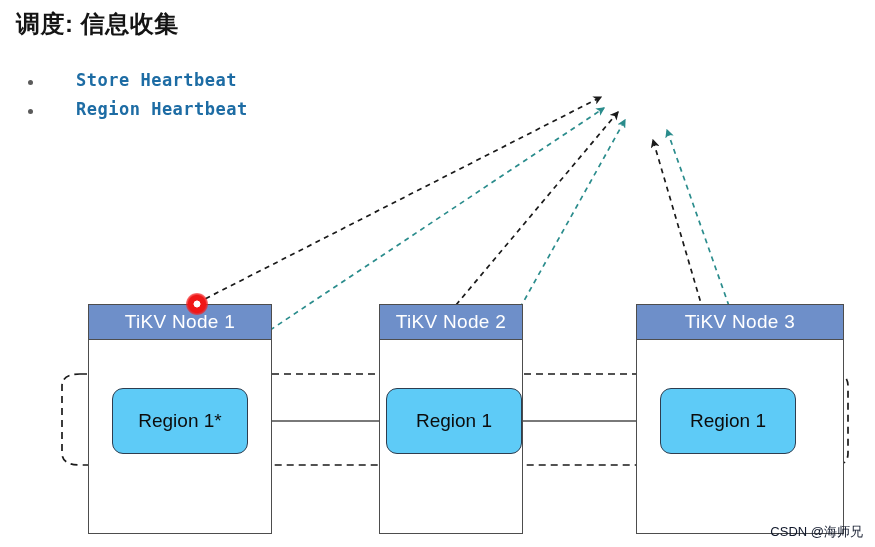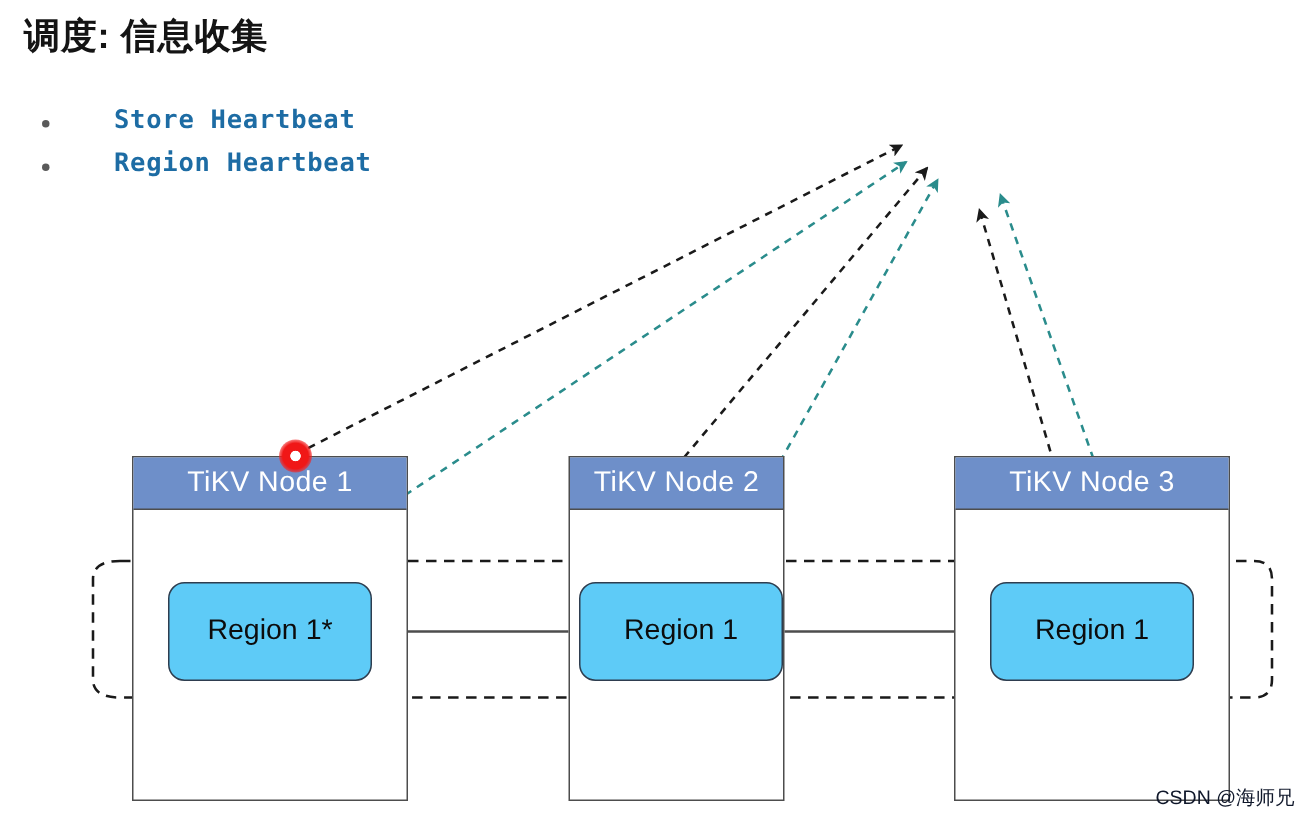--- a/index.html
+++ b/index.html
@@ -209,21 +209,21 @@
   <div class="node" style="left:88px; top:304px; width:184px; height:230px;">
     <div class="node-header">TiKV Node 1</div>
   </div>
   <div class="region" style="left:112px; top:388px; width:136px; height:66px;">Region 1*</div>
 
   <div class="node" style="left:343px; top:304px; width:144px; height:230px;margin-left:36px;">
     <div class="node-header">TiKV Node 2</div>
   </div>
   <div class="region" style="left:386px; top:388px; width:136px; height:66px;">Region 1</div>
 
-  <div class="node" style="left:636px; top:304px; width:184px; height:230px;">
+  <div class="node" style="left:636px; top:304px; width:208px; height:230px;">
     <div class="node-header">TiKV Node 3</div>
   </div>
   <div class="region" style="left:660px; top:388px; width:136px; height:66px;">Region 1</div>
 
   <div class="pulse-dot" style="left:186px; top:293px;"></div>
 
   <div class="watermark">CSDN @海师兄</div>
 
 </div>
 

